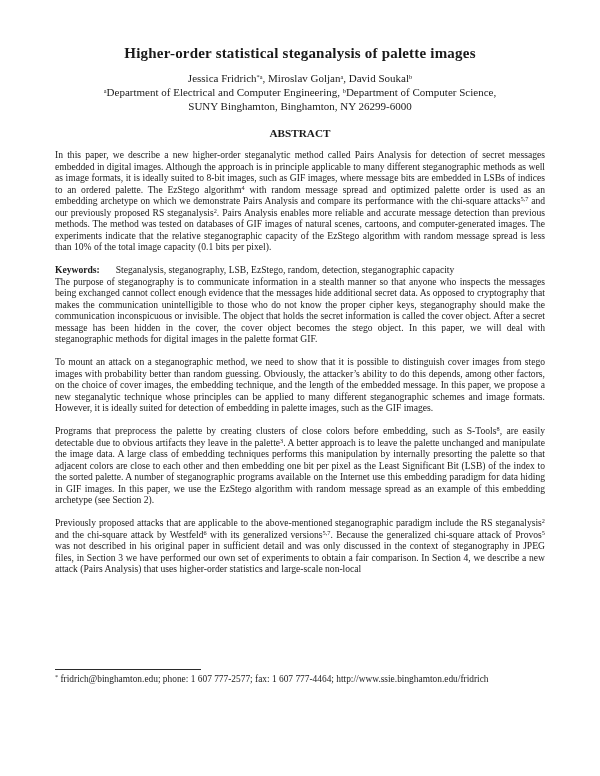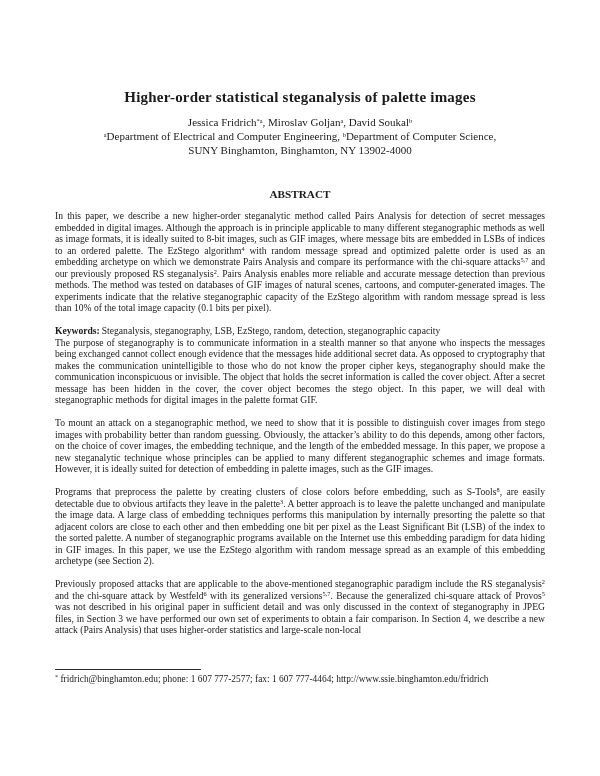--- a/index.html
+++ b/index.html
@@ -10,21 +10,21 @@
     font-family: "Liberation Serif", "DejaVu Serif", serif;
     position: relative;
     overflow: hidden;
   }
   .page { position: absolute; inset: 0; background: #ffffff; }
 
   .content {
     position: absolute;
     top: 0; left: 55px;
     width: 490px; height: 668px;
-    padding-top: 88px;
+    padding-top: 44px;
     box-sizing: border-box;
     overflow: hidden;
   }
 
   .title {
     font-size: 15px;
     font-weight: bold;
     text-align: center;
     line-height: 19px;
     margin: 0 0 9px 0;
@@ -38,36 +38,36 @@
     margin: 0;
   }
 
   .section-heading {
     font-size: 11.2px;
     font-weight: bold;
     text-align: center;
     line-height: 14px;
     margin: 0;
   }
-  .abstract-heading { margin: 30px 0 9px 0; }
+  .abstract-heading { margin: 13px 0 9px 0; }
   .intro-heading { margin: 11px 0 6px 0; }
 
   .body-par {
     font-size: 9.6px;
     line-height: 11.5px;
     text-align: justify;
     margin: 0 0 11.5px 0;
   }
   .keywords-par {
     font-size: 9.6px;
     line-height: 11.5px;
     text-align: left;
     margin: 0;
   }
-  .keywords-par .kw-label { font-weight: bold; margin-right: 2px; }
+  .keywords-par .kw-label { font-weight: bold; margin-right: 16px; }
 
   sup { font-size: 6.3px; line-height: 0; vertical-align: 3.2px; }
 
   .footnote {
     position: absolute;
     left: 55px;
     top: 669px;
     width: 490px;
   }
   .footnote-rule {
@@ -87,21 +87,21 @@
 <div class="page">
 
   <div class="content">
 
     <h1 class="title">Higher-order statistical steganalysis of palette images</h1>
 
     <p class="author-line">Jessica Fridrich<sup>*a</sup>, Miroslav Goljan<sup>a</sup>, David Soukal<sup>b</sup></p>
 
     <p class="affil-line"><sup>a</sup>Department of Electrical and Computer Engineering, <sup>b</sup>Department of Computer Science,</p>
 
-    <p class="affil-line">SUNY Binghamton, Binghamton, NY 13902-4000</p>
+    <p class="affil-line">SUNY Binghamton, Binghamton, NY 26299-6000</p>
 
     <h2 class="section-heading abstract-heading">ABSTRACT</h2>
 
     <p class="body-par">In this paper, we describe a new higher-order steganalytic method called Pairs Analysis for detection of secret messages embedded in digital images. Although the approach is in principle applicable to many different steganographic methods as well as image formats, it is ideally suited to 8-bit images, such as GIF images, where message bits are embedded in LSBs of indices to an ordered palette. The EzStego algorithm<sup>4</sup> with random message spread and optimized palette order is used as an embedding archetype on which we demonstrate Pairs Analysis and compare its performance with the chi-square attacks<sup>5,7</sup> and our previously proposed RS steganalysis<sup>2</sup>. Pairs Analysis enables more reliable and accurate message detection than previous methods. The method was tested on databases of GIF images of natural scenes, cartoons, and computer-generated images. The experiments indicate that the relative steganographic capacity of the EzStego algorithm with random message spread is less than 10% of the total image capacity (0.1 bits per pixel).</p>
 
     <p class="keywords-par">
       <span class="kw-label">Keywords:</span><span>Steganalysis, steganography, LSB, EzStego, random, detection, steganographic capacity</span>
     </p>
 
 

